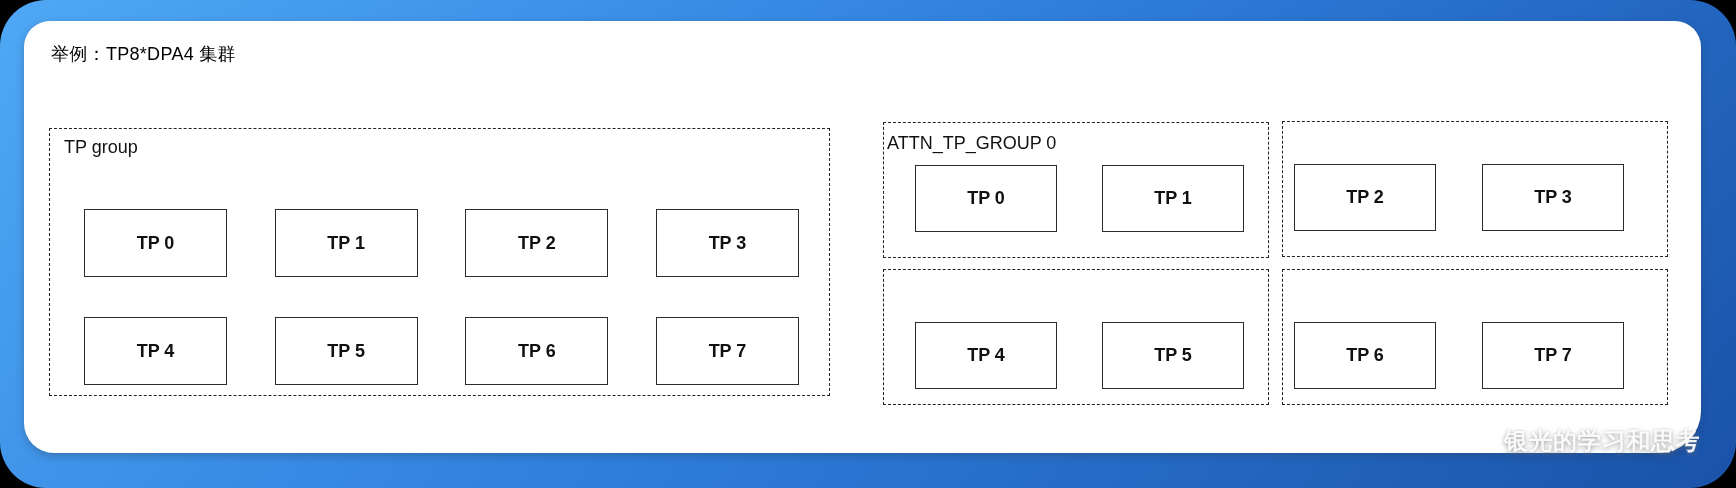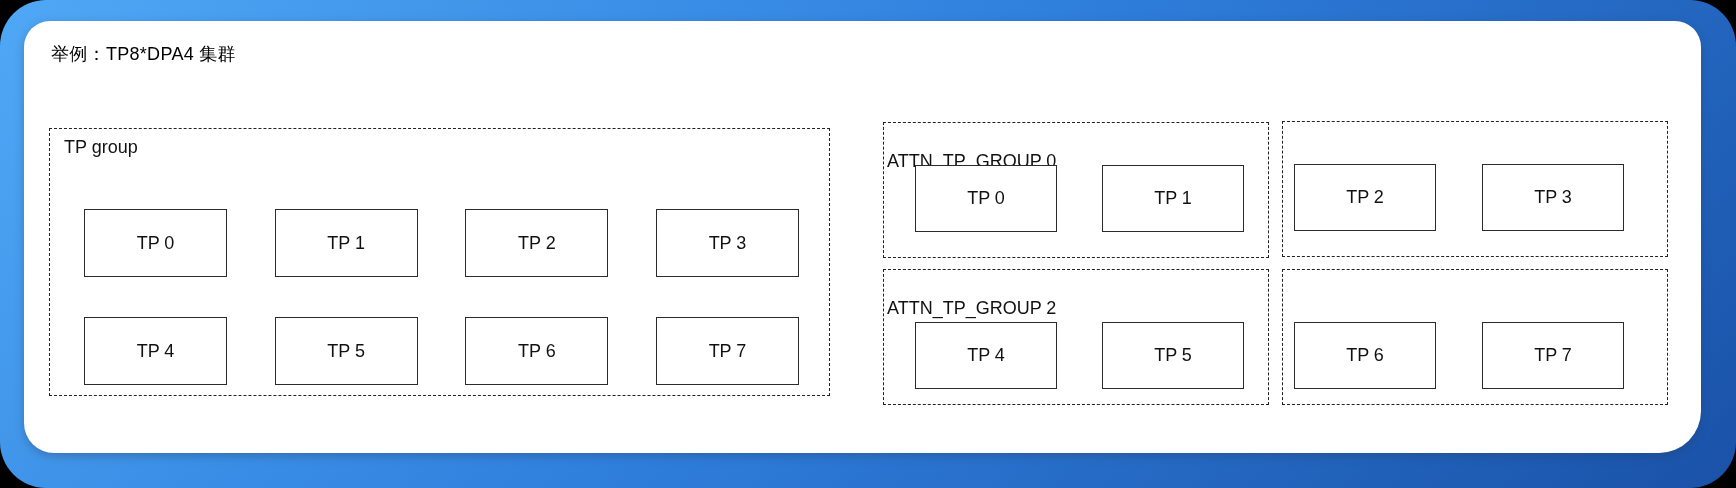--- a/index.html
+++ b/index.html
@@ -65,29 +65,30 @@
   .unit {
     width: 143px; height: 68px;
     border: 1.6px solid #2b2b2b;
     background: #fff;
     display: flex;
     align-items: center;
     justify-content: center;
     font-size: 18px;
     color: var(--text);
     white-space: nowrap;
+    font-weight: bold;
   }
   .attn-group { width: 386px; height: 136px; }
   .attn-group.g0 { left: 859px; top: 101px; }
   .attn-group.g1 { left: 1258px; top: 100px; }
   .attn-group.g2 { left: 859px; top: 248px; }
   .attn-group.g3 { left: 1258px; top: 248px; }
   .attn-label {
     position: absolute;
-    left: 3px; top: 28px;
+    left: 3px; top: 10px;
     font-size: 18px;
     color: var(--text);
     white-space: nowrap;
   }
   .attn-row {
     position: absolute;
     display: flex;
     justify-content: space-between;
   }
   .g0 .attn-row, .g2 .attn-row { left: 31px; right: 24px; }
@@ -139,28 +140,28 @@
     </div>
 
     <div class="dashed-box attn-group g1">
       <div class="attn-row">
         <div class="unit">TP 2</div>
         <div class="unit">TP 3</div>
       </div>
     </div>
 
     <div class="dashed-box attn-group g2">
-      <div class="attn-label">ATTN_TP_GROUP 2</div>
       <div class="attn-row">
         <div class="unit">TP 4</div>
         <div class="unit">TP 5</div>
       </div>
     </div>
 
     <div class="dashed-box attn-group g3">
       <div class="attn-row">
         <div class="unit">TP 6</div>
         <div class="unit">TP 7</div>
       </div>
     </div>
 
+    <div class="watermark">银光的学习和思考</div>
   </div>
 </div>
 
 </body></html>

